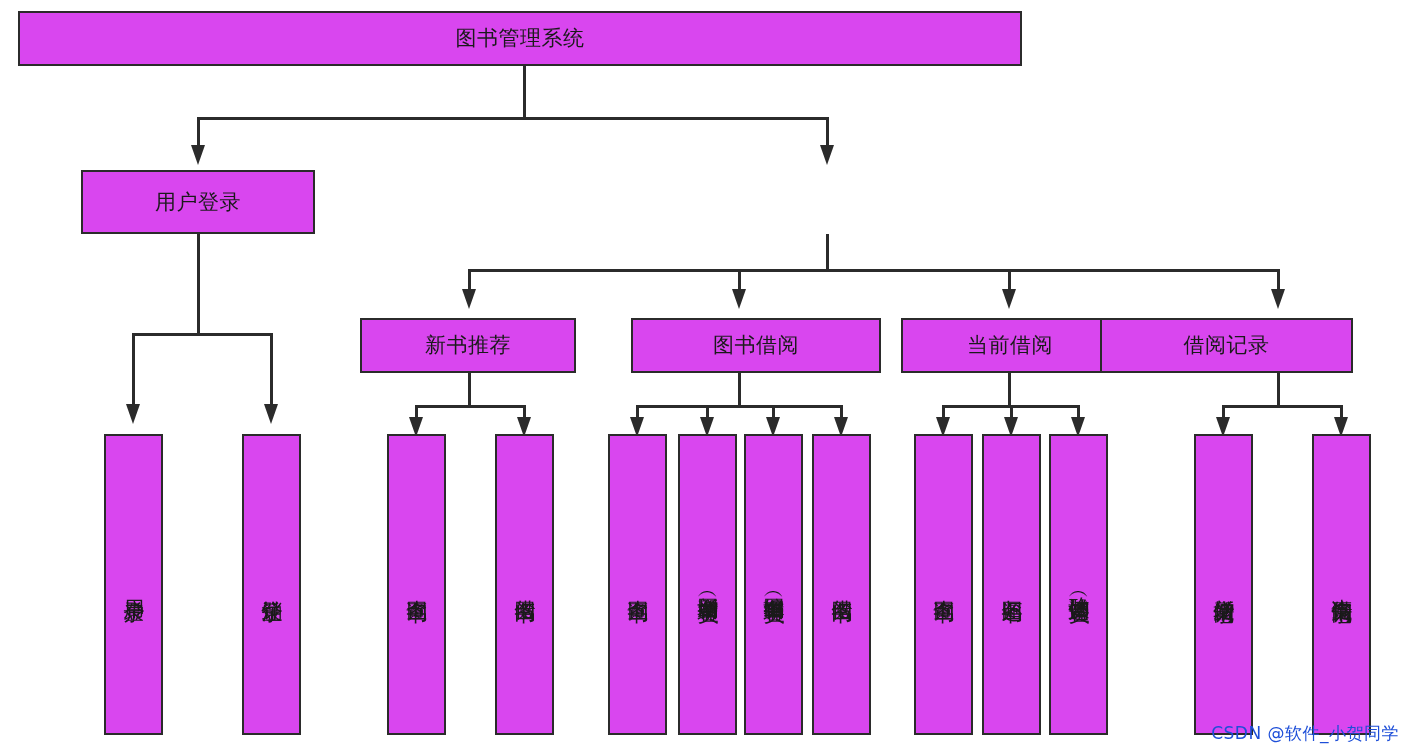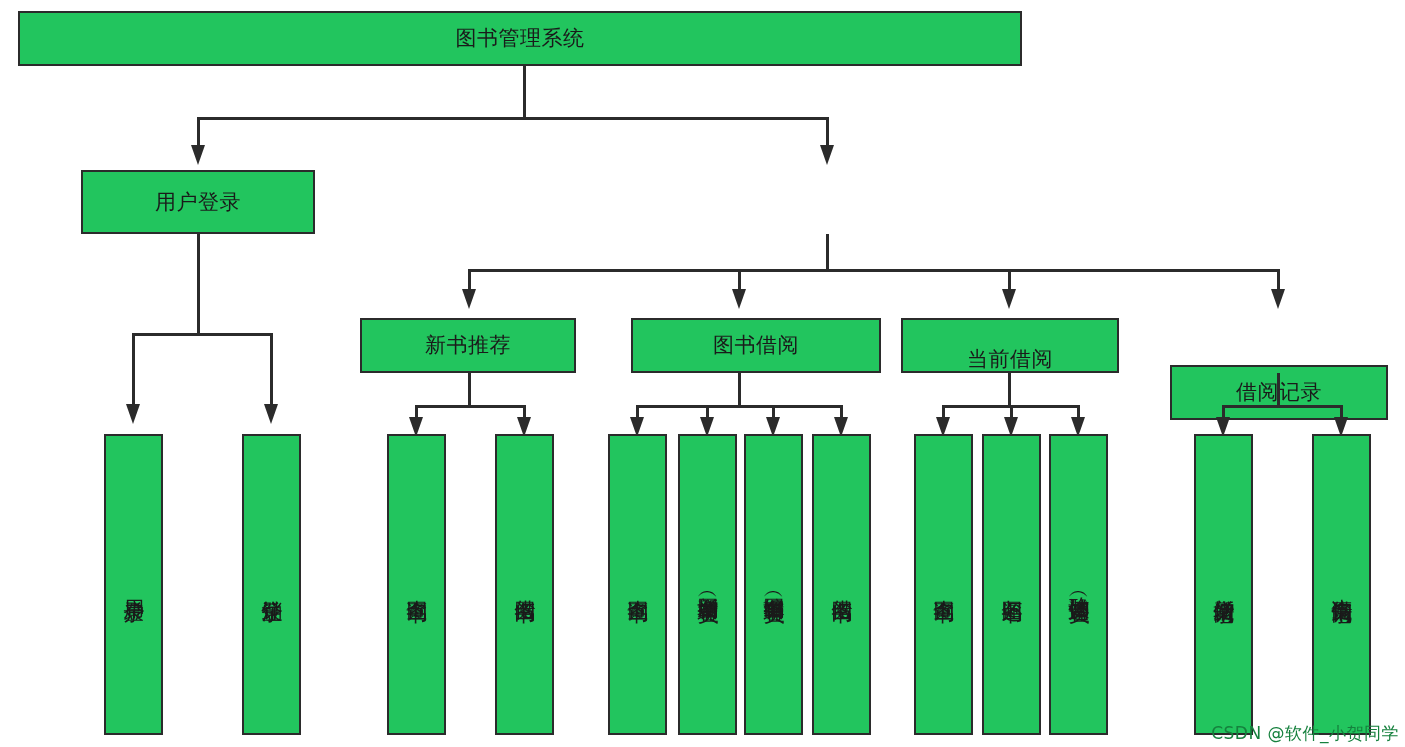--- a/index.html
+++ b/index.html
@@ -15,21 +15,21 @@
     width: 1405px;
     height: 747px;
     background: #ffffff;
     overflow: hidden;
   }
   
   .node {
     position: absolute;
     box-sizing: border-box;
     border: 2.5px solid #2b2b2b;
-    background: #22c55e;
+    background: #d946ef;
     display: flex;
     align-items: center;
     justify-content: center;
     color: #1a1a1a;
   }
   .node.horiz .label {
     font-size: 21px;
     line-height: 1.15;
     letter-spacing: 0.5px;
     white-space: nowrap;
@@ -61,21 +61,21 @@
     border-left: 7.5px solid transparent;
     border-right: 7.5px solid transparent;
     border-top: 20px solid #2b2b2b;
   }
   
   #watermark {
     position: absolute;
     right: 6px;
     bottom: 2px;
     font-size: 17px;
-    color: #15803d;
+    color: #1d4ed8;
     white-space: nowrap;
     letter-spacing: 0.5px;
   }
 </style>
 </head>
 <body>
 
 <div id="canvas">
 
   <div class="node horiz" style="left:18px; top:11px; width:1004px; height:55px;">
@@ -110,24 +110,24 @@
   <div class="arrow" style="left:1002px; top:289px;"></div>
   <div class="line vline" style="left:1277px; top:269px; width:2.5px; height:22px;"></div>
   <div class="arrow" style="left:1271px; top:289px;"></div>
 
   <div class="node horiz" style="left:360px; top:318px; width:216px; height:55px;">
     <span class="label">新书推荐</span>
   </div>
   <div class="node horiz" style="left:631px; top:318px; width:250px; height:55px;">
     <span class="label">图书借阅</span>
   </div>
-  <div class="node horiz" style="left:901px; top:318px; width:218px; height:55px;align-items:flex-end;">
+  <div class="node horiz" style="left:901px; top:318px; width:218px; height:55px;">
     <span class="label">当前借阅</span>
   </div>
-  <div class="node horiz" style="left:1170px; top:318px; width:218px; height:55px;margin-top:47px;">
+  <div class="node horiz" style="left:1100px; top:318px; width:253px; height:55px;">
     <span class="label">借阅记录</span>
   </div>
 
   <div class="line vline" style="left:468px; top:373px; width:2.5px; height:34px;"></div>
   <div class="line hline" style="left:415px; top:405px; width:110px; height:2.5px;"></div>
   <div class="line vline" style="left:415px; top:405px; width:2.5px; height:16px;"></div>
   <div class="arrow" style="left:409px; top:417px;"></div>
   <div class="line vline" style="left:523px; top:405px; width:2.5px; height:16px;"></div>
   <div class="arrow" style="left:517px; top:417px;"></div>
 

